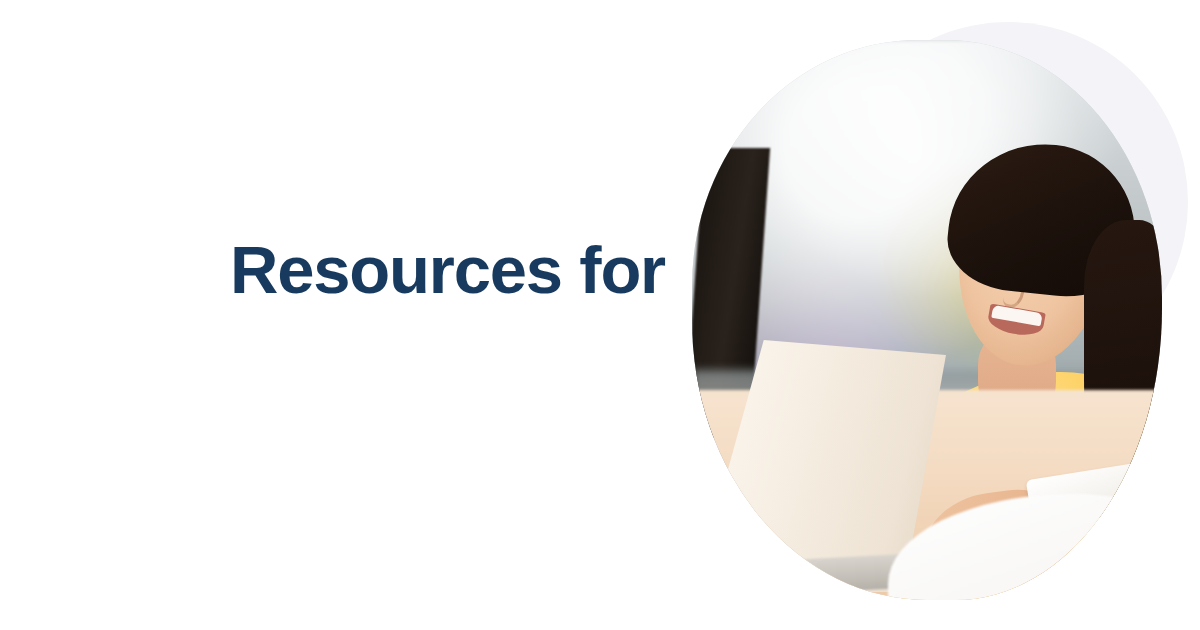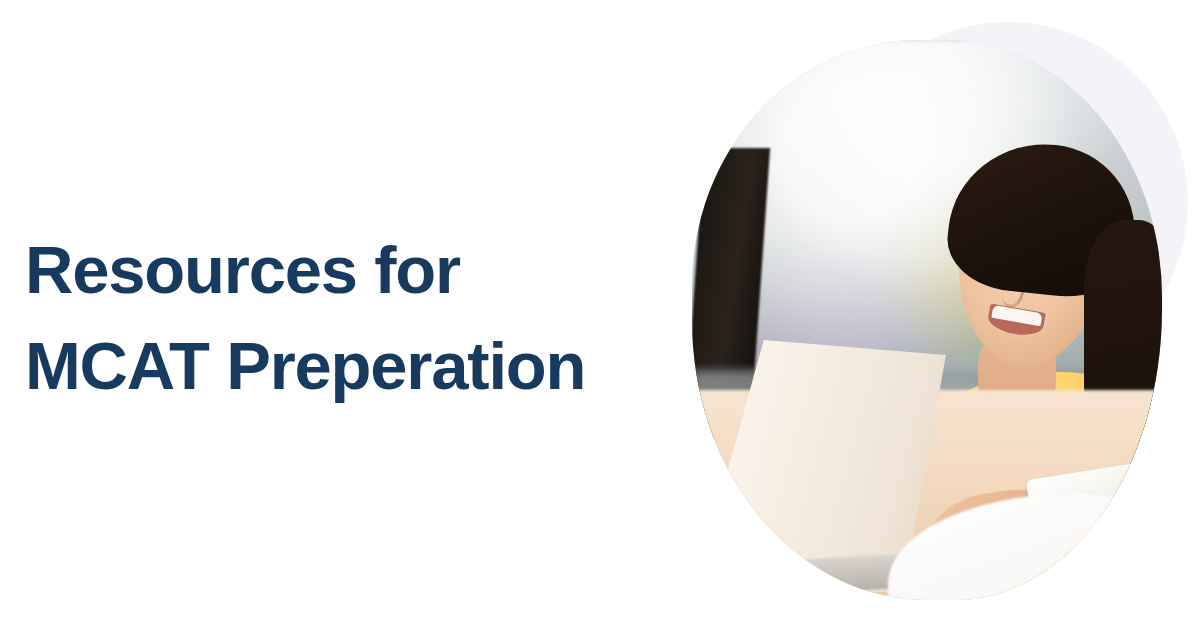--- a/index.html
+++ b/index.html
@@ -20,20 +20,21 @@
     background: #ffffff;
     overflow: hidden;
   }
 
   
   .headline-block {
     position: absolute;
     left: 25px;
     top: 222px;
     width: 640px;
+    text-align: right;
   }
 
   .headline {
     font-family: "Liberation Sans", sans-serif;
     font-weight: 700;
     font-size: 67px;
     line-height: 96px;
     letter-spacing: -1.2px;
     color: #173a5e;
     white-space: nowrap;
@@ -363,21 +364,20 @@
     transform: rotate(-34deg);
   }
 </style>
 </head>
 <body>
 
 <div class="banner">
 
   <div class="headline-block">
     <div class="headline">Resources for</div>
-    <div class="headline">MCAT Preperation</div>
   </div>
 
   <div class="media">
 
     <div class="halo"></div>
 
     <div class="photo">
       <div class="bg-window"></div>
       <div class="window-post"></div>
       <div class="window-sill"></div>

